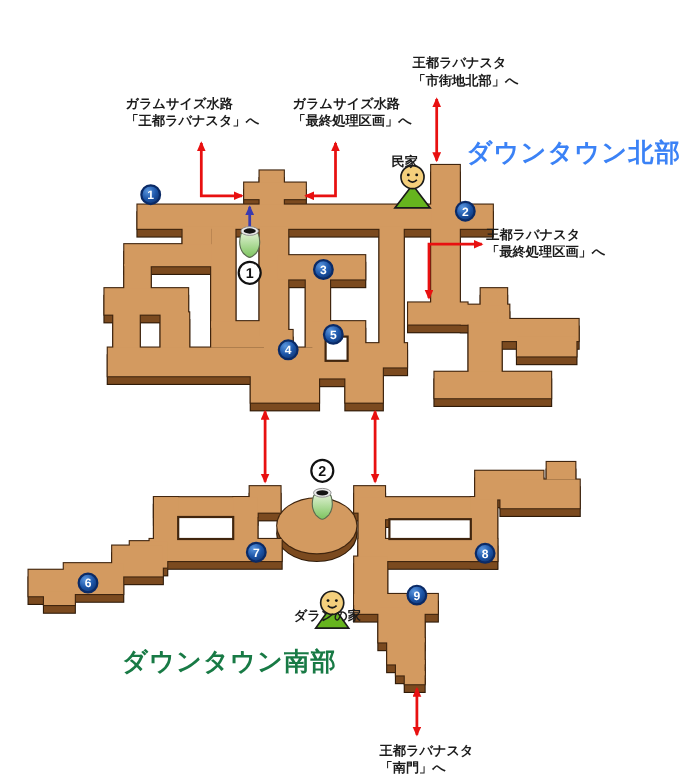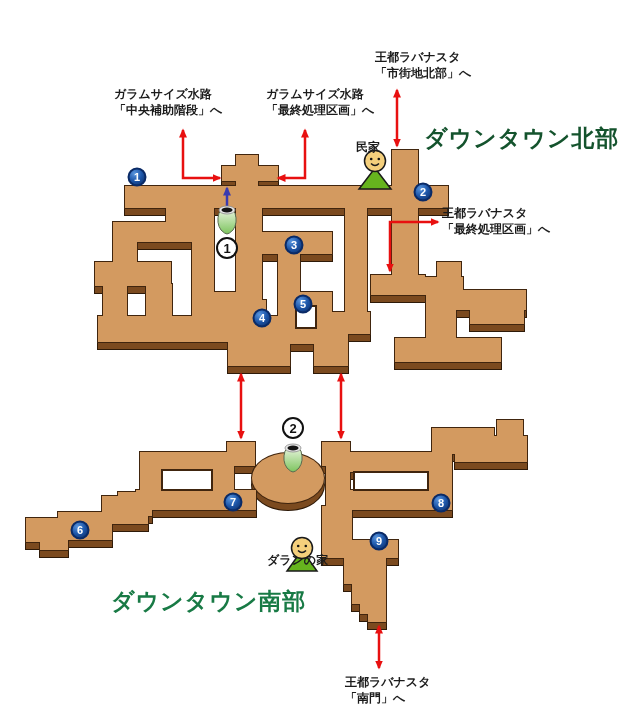--- a/index.html
+++ b/index.html
@@ -335,26 +335,26 @@
           <circle cx="441" cy="503" r="8.5" fill="url(#marker-grad)" stroke="#0a2a66" stroke-width="2"></circle>
           <text x="441" y="507" text-anchor="middle" font-size="11" font-weight="bold" fill="#ffffff">8</text>
         </g>
         <g>
           <circle cx="379" cy="541" r="8.5" fill="url(#marker-grad)" stroke="#0a2a66" stroke-width="2"></circle>
           <text x="379" y="545" text-anchor="middle" font-size="11" font-weight="bold" fill="#ffffff">9</text>
         </g>
       </g>
   </svg>
 
-  <div class="lbl region-label" style="left: 424px; top: 123px; color: #14532d;">ダウンタウン北部</div>
+  <div class="lbl region-label" style="left: 424px; top: 123px; color: #3b82f6;">ダウンタウン北部</div>
   <div class="lbl region-label" style="left: 111px; top: 586px; color: rgb(24, 122, 69);">ダウンタウン南部</div>
 
   <div class="lbl exit-label" style="left: 114px; top: 86px;">
     <div>ガラムサイズ水路</div>
-    <div>「中央補助階段」へ</div>
+    <div>「王都ラバナスタ」へ</div>
   </div>
   <div class="lbl exit-label" style="left: 266px; top: 86px;">
     <div>ガラムサイズ水路</div>
     <div>「最終処理区画」へ</div>
   </div>
   <div class="lbl exit-label" style="left: 375px; top: 49px;">
     <div>王都ラバナスタ</div>
     <div>「市街地北部」へ</div>
   </div>
   <div class="lbl exit-label" style="left: 442px; top: 205px;">

